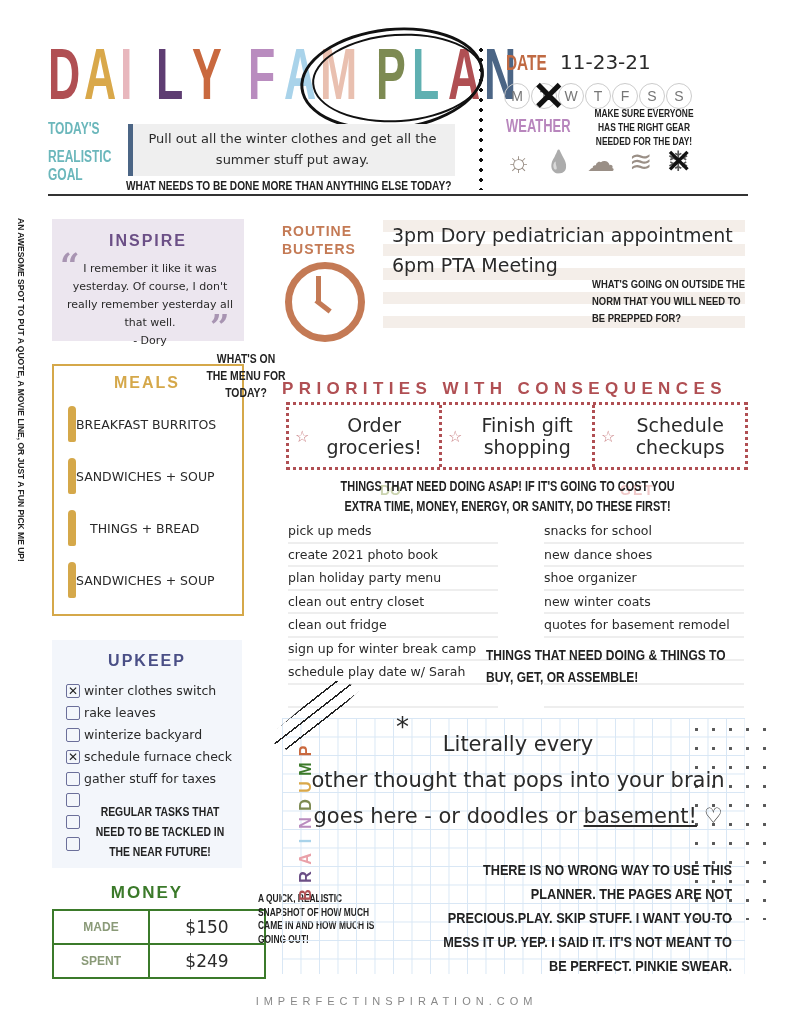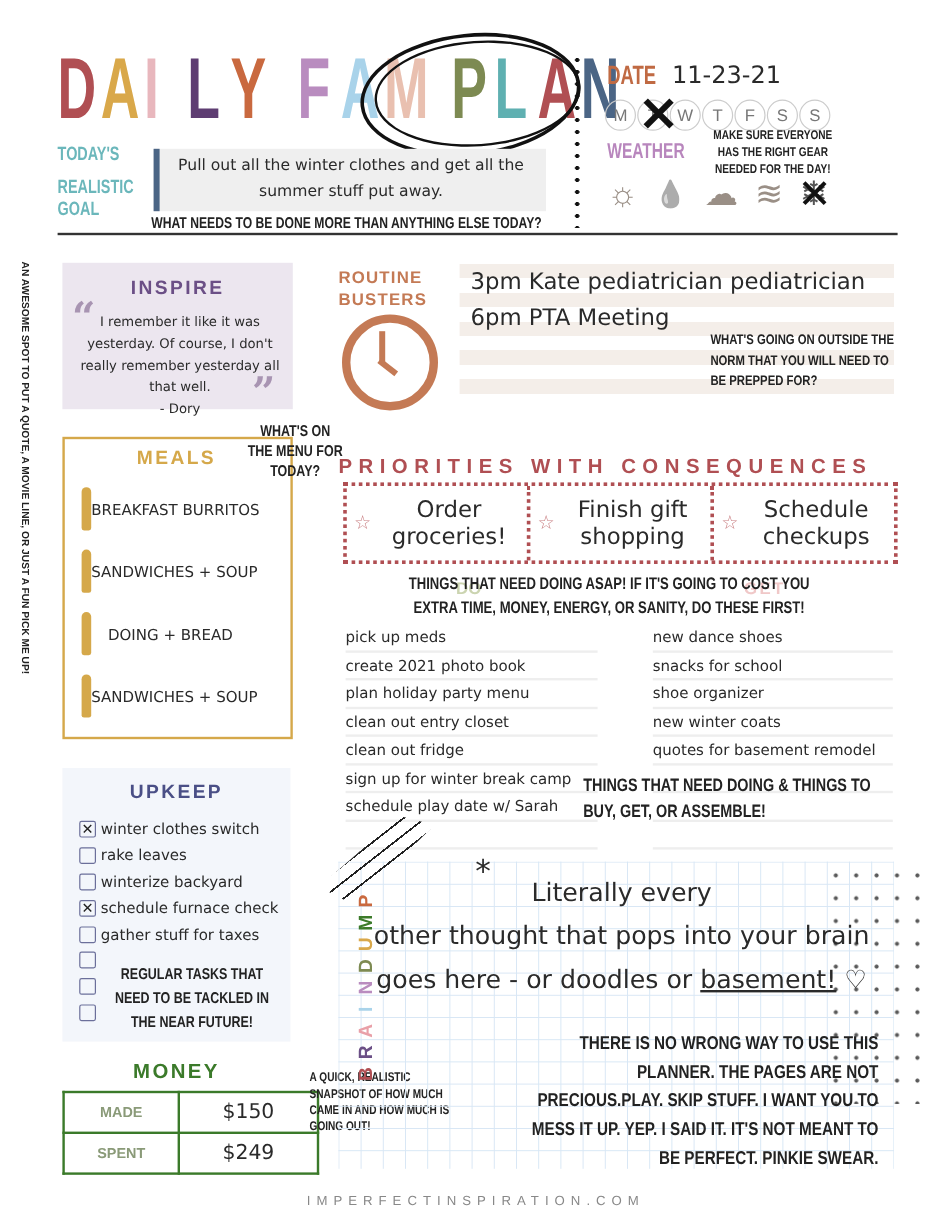--- a/index.html
+++ b/index.html
@@ -147,38 +147,38 @@
 </div>
 
 <div class="abs rb-lbl">
     <div>ROUTINE</div>
     <div>BUSTERS</div>
   </div>
 <div class="abs clock"></div>
 <div class="abs clock-h"></div>
 <div class="abs clock-m"></div>
 <div class="abs rb-lines"></div>
-<div class="abs rb-item hand" style="top:224px">3pm Kate pediatrician pediatrician</div>
+<div class="abs rb-item hand" style="top:224px">3pm Dory pediatrician appointment</div>
 <div class="abs rb-item hand" style="top:254px">6pm PTA Meeting</div>
 <div class="abs rb-note">WHAT'S GOING ON OUTSIDE THE NORM THAT YOU WILL NEED TO BE PREPPED FOR?</div>
 
 <div class="abs meals"></div>
 <div class="abs meals-h">MEALS</div>
 <div class="abs menu-note">WHAT'S ON THE MENU FOR TODAY?</div>
 <div class="abs meal hand" style="top:406px">
     <span class="utensil"></span>
     <span>BREAKFAST BURRITOS</span>
   </div>
 <div class="abs meal hand" style="top:458px">
     <span class="utensil"></span>
     <span>SANDWICHES + SOUP</span>
   </div>
 <div class="abs meal hand" style="top:510px">
     <span class="utensil"></span>
-    <span style="margin-left:14px">DOING + BREAD</span>
+    <span style="margin-left:14px">THINGS + BREAD</span>
   </div>
 <div class="abs meal hand" style="top:562px">
     <span class="utensil"></span>
     <span>SANDWICHES + SOUP</span>
   </div>
 
 <div class="abs prio-h">PRIORITIES WITH CONSEQUENCES</div>
 <div class="abs prio-box">
   <div class="prio-cell">
       <span class="prio-star">☆</span>
@@ -201,22 +201,22 @@
     <div class="list-row">pick up meds</div>
     <div class="list-row">create 2021 photo book</div>
     <div class="list-row">plan holiday party menu</div>
     <div class="list-row">clean out entry closet</div>
     <div class="list-row">clean out fridge</div>
     <div class="list-row">sign up for winter break camp</div>
     <div class="list-row">schedule play date w/ Sarah</div>
     <div class="list-row"></div>
   </div>
 <div class="abs list hand" style="left:544px;width:200px" id="getList">
+    <div class="list-row">snacks for school</div>
     <div class="list-row">new dance shoes</div>
-    <div class="list-row">snacks for school</div>
     <div class="list-row">shoe organizer</div>
     <div class="list-row">new winter coats</div>
     <div class="list-row">quotes for basement remodel</div>
     <div class="list-row"></div>
     <div class="list-row"></div>
     <div class="list-row"></div>
   </div>
 <div class="abs doing-note">THINGS THAT NEED DOING &amp; THINGS TO BUY, GET, OR ASSEMBLE!</div>
 
 <div class="abs upkeep"></div>

